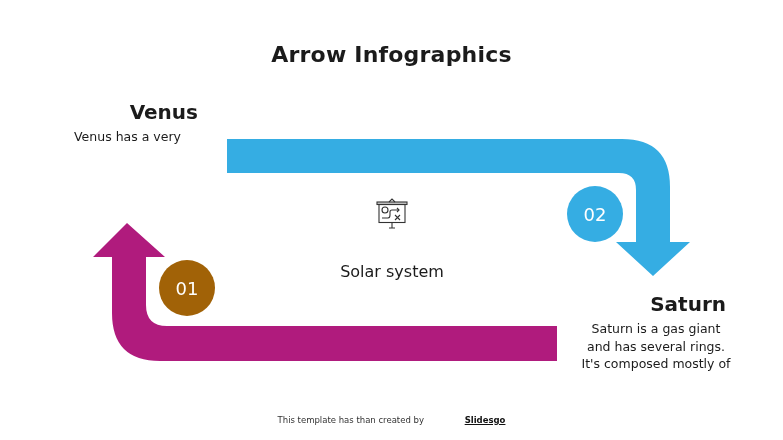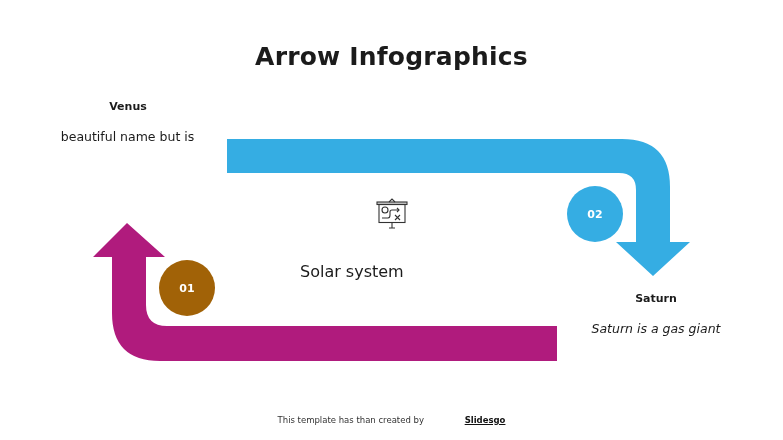--- a/index.html
+++ b/index.html
@@ -1,47 +1,49 @@
 <!DOCTYPE html>
 <html><head>
 <meta charset="utf-8">
 <style>
   html,body{margin:0;padding:0;background:#fff;}
   body{width:783px;height:440px;position:relative;overflow:hidden;font-family:"DejaVu Sans","Liberation Sans",sans-serif;color:#1b1b1b;}
-  .title{position:absolute;left:0;top:42px;width:783px;text-align:center;font-size:25px;font-weight:bold;letter-spacing:0.2px;}
-  .heading{position:absolute;font-size:11px;font-weight:bold;text-align:center;}
+  .title{position:absolute;left:0;top:42px;width:783px;text-align:center;font-size:22px;font-weight:bold;letter-spacing:0.2px;}
+  .heading{position:absolute;font-size:20px;font-weight:bold;text-align:right;}
   .desc{position:absolute;font-size:12.5px;line-height:17.5px;text-align:center;}
   svg.arrows{position:absolute;left:0;top:0;}
-  .badge{position:absolute;width:56px;height:56px;border-radius:50%;color:#fff;font-size:11px;display:flex;align-items:center;justify-content:center;font-weight:700;}
-  .center-label{position:absolute;left:300px;top:262px;width:184px;font-size:16px;font-weight:500;}
+  .badge{position:absolute;width:56px;height:56px;border-radius:50%;color:#fff;font-size:18px;display:flex;align-items:center;justify-content:center;font-weight:400;}
+  .center-label{position:absolute;left:300px;top:262px;width:184px;text-align:center;font-size:16px;font-weight:500;}
   .icon{position:absolute;left:374px;top:198px;}
   .footer{position:absolute;left:0;top:415px;width:783px;text-align:center;font-size:8.5px;color:#333;}
   .footer b{text-decoration:underline;color:#111;padding-left:38px;}
 </style>
 </head>
 <body>
 
 <div class="title">Arrow Infographics</div>
 
 <svg class="arrows" width="783" height="440">
   <path d="M227 139 L622 139 Q670 139 670 187 L670 242 L690 242 L653 276 L616 242 L636 242 L636 190 Q636 173 619 173 L227 173 Z" fill="#35ADE3"></path>
   <path d="M557 326 L167 326 Q146 326 146 305 L146 257 L165 257 L127 223 L93 257 L112 257 L112 313 Q112 361 160 361 L557 361 Z" fill="#B01B7D"></path>
 </svg>
 
 <div class="heading" style="left:58px;top:100px;width:140px;">Venus</div>
 <div class="desc" style="left:40px;top:128px;width:175px;">
-  <div>beautiful name but is</div>
+  <div>Venus has a very</div>
 </div>
 
 <div class="badge" style="left:159px;top:260px;background:#a16207;">01</div>
 <div class="badge" style="left:567px;top:186px;background:#35ADE3;">02</div>
 
 <div class="heading" style="left:586px;top:292px;width:140px;">Saturn</div>
-<div class="desc" style="left:565px;top:320px;width:182px;font-style:italic;">
+<div class="desc" style="left:565px;top:320px;width:182px;">
   <div>Saturn is a gas giant</div>
+  <div>and has several rings.</div>
+  <div>It's composed mostly of</div>
 </div>
 
 <svg class="icon" width="36" height="34" viewBox="0 0 36 34">
   <g fill="none" stroke="#333" stroke-width="1.1">
     <rect x="3" y="4" width="30" height="2.5" fill="#ccc"></rect>
     <path d="M15 4 L18 1 L21 4"></path>
     <rect x="5" y="6.5" width="26" height="18"></rect>
     <circle cx="11" cy="12" r="3"></circle>
     <path d="M8 20 L14 20 Q16 20 16 17 L16 14 Q16 12 18 12 L25 12"></path>
     <path d="M23 10 L25 12 L23 14"></path>

